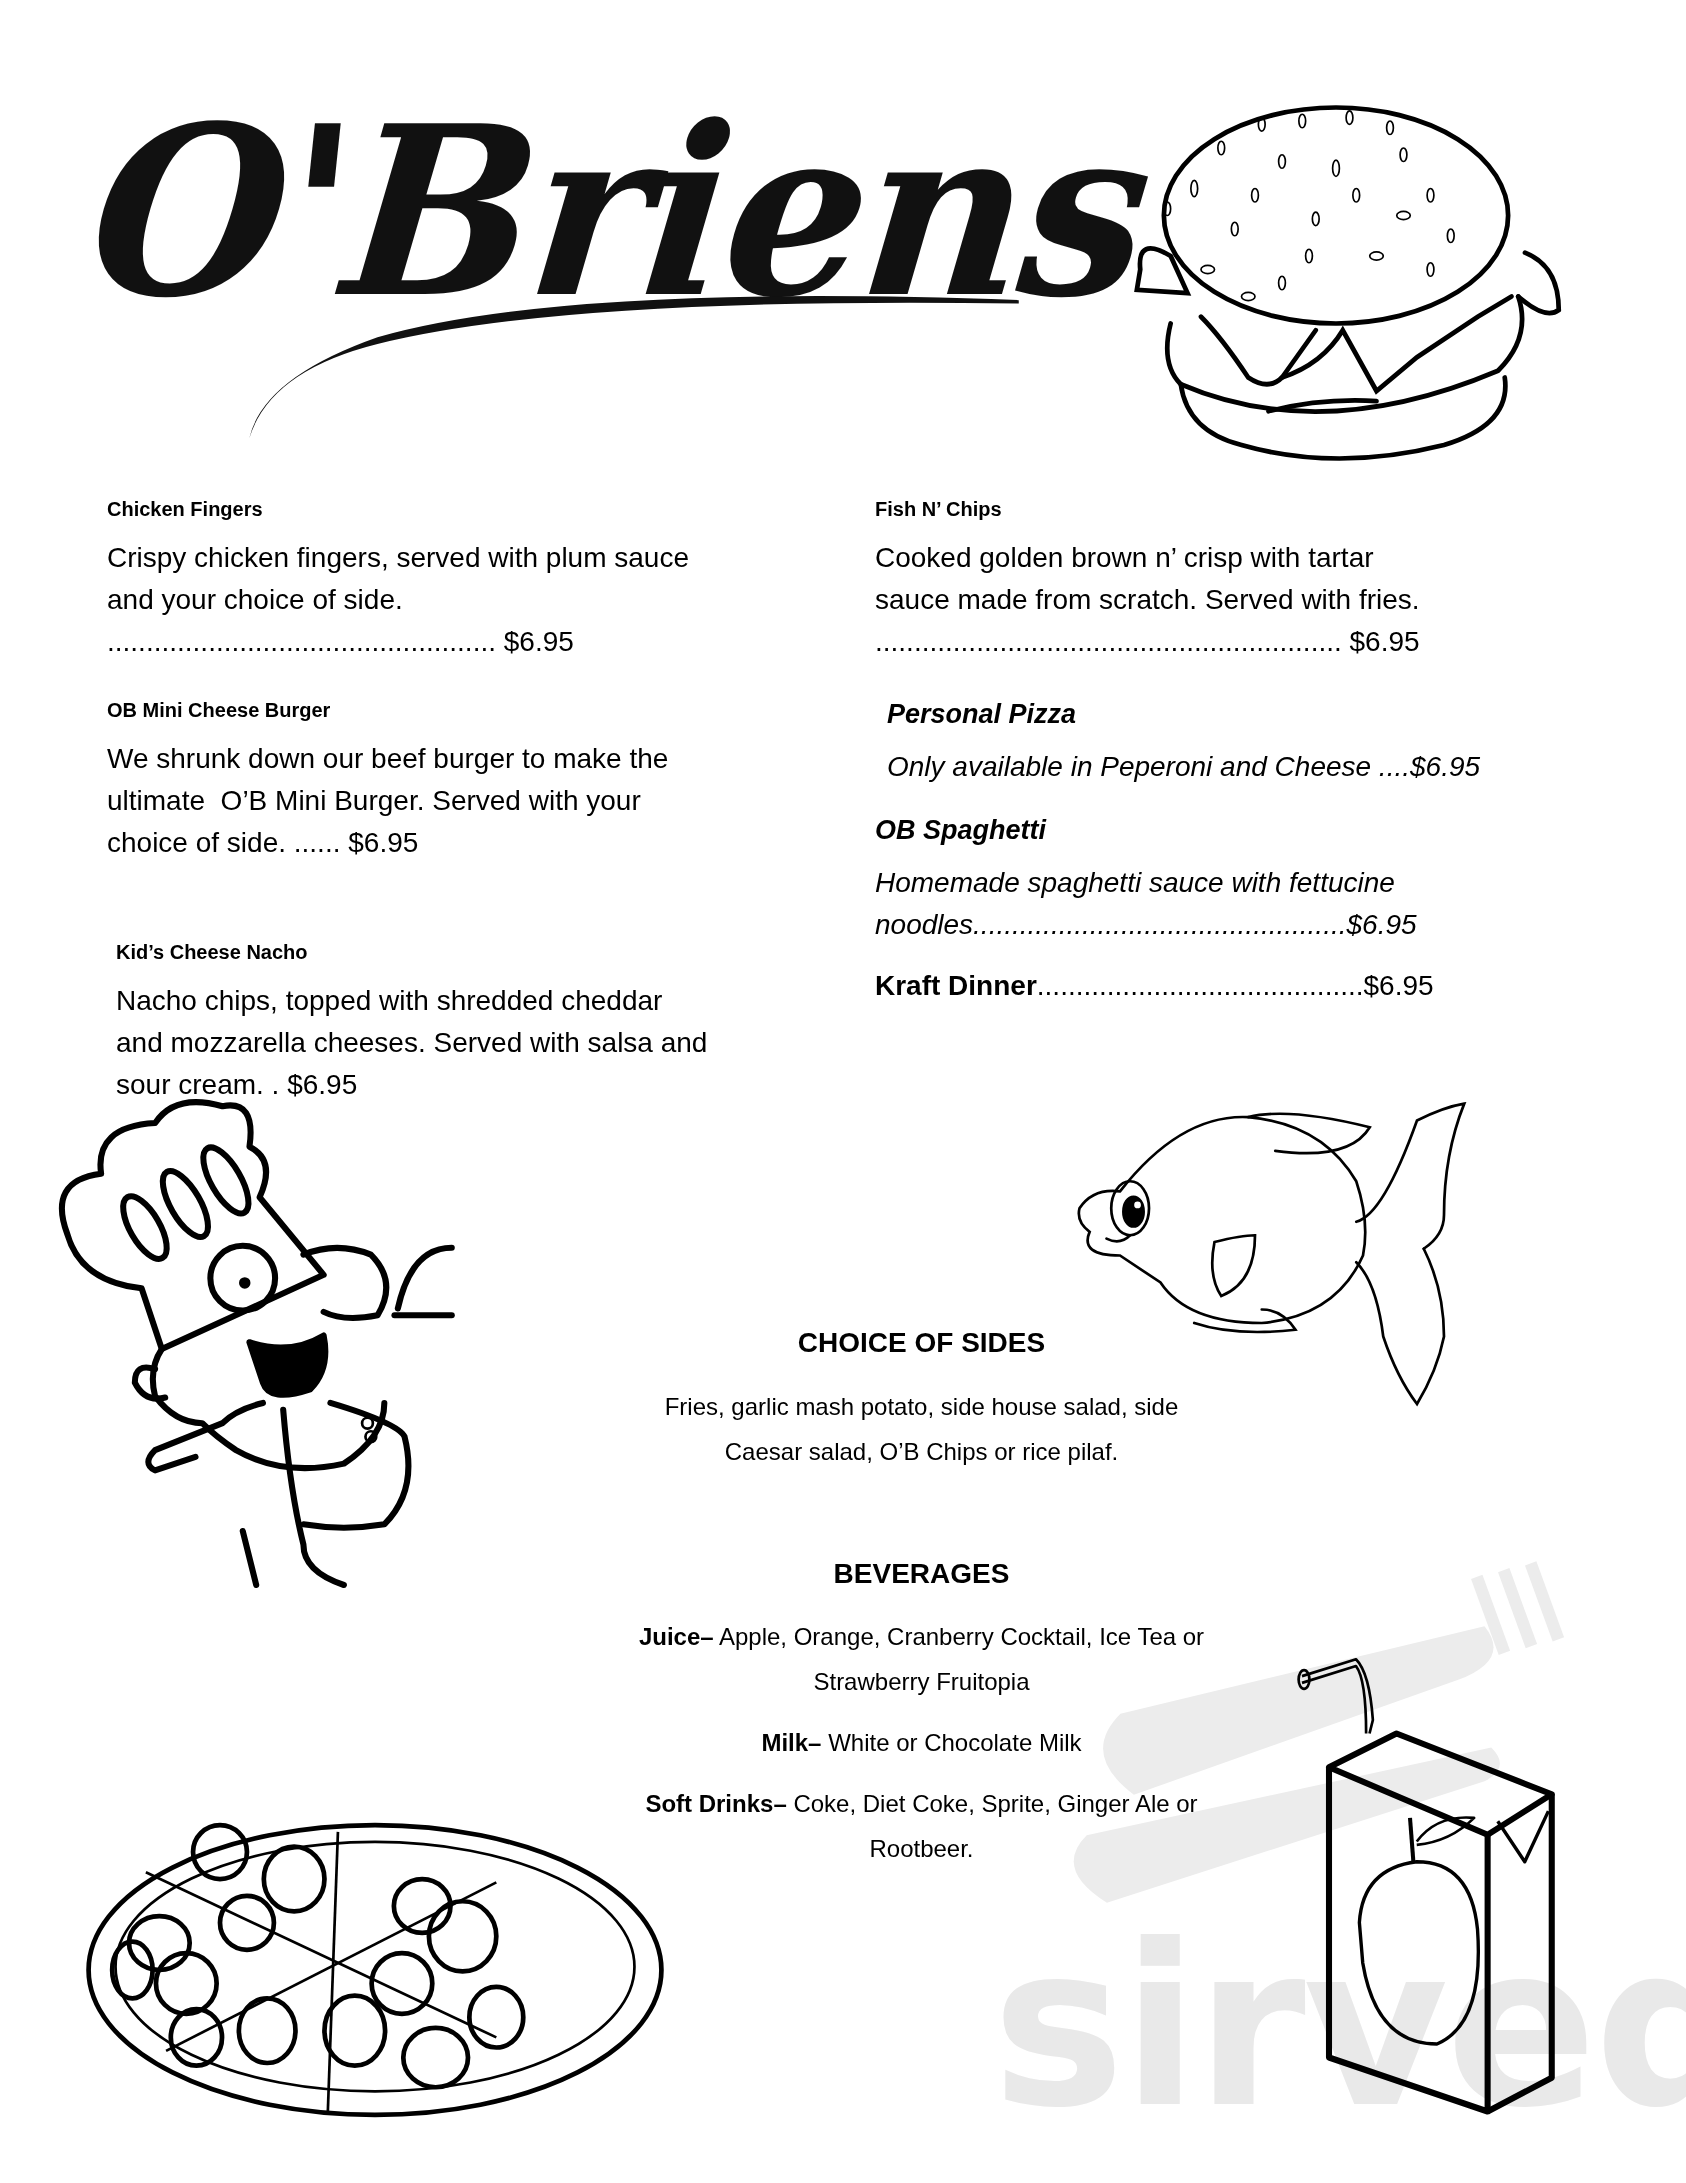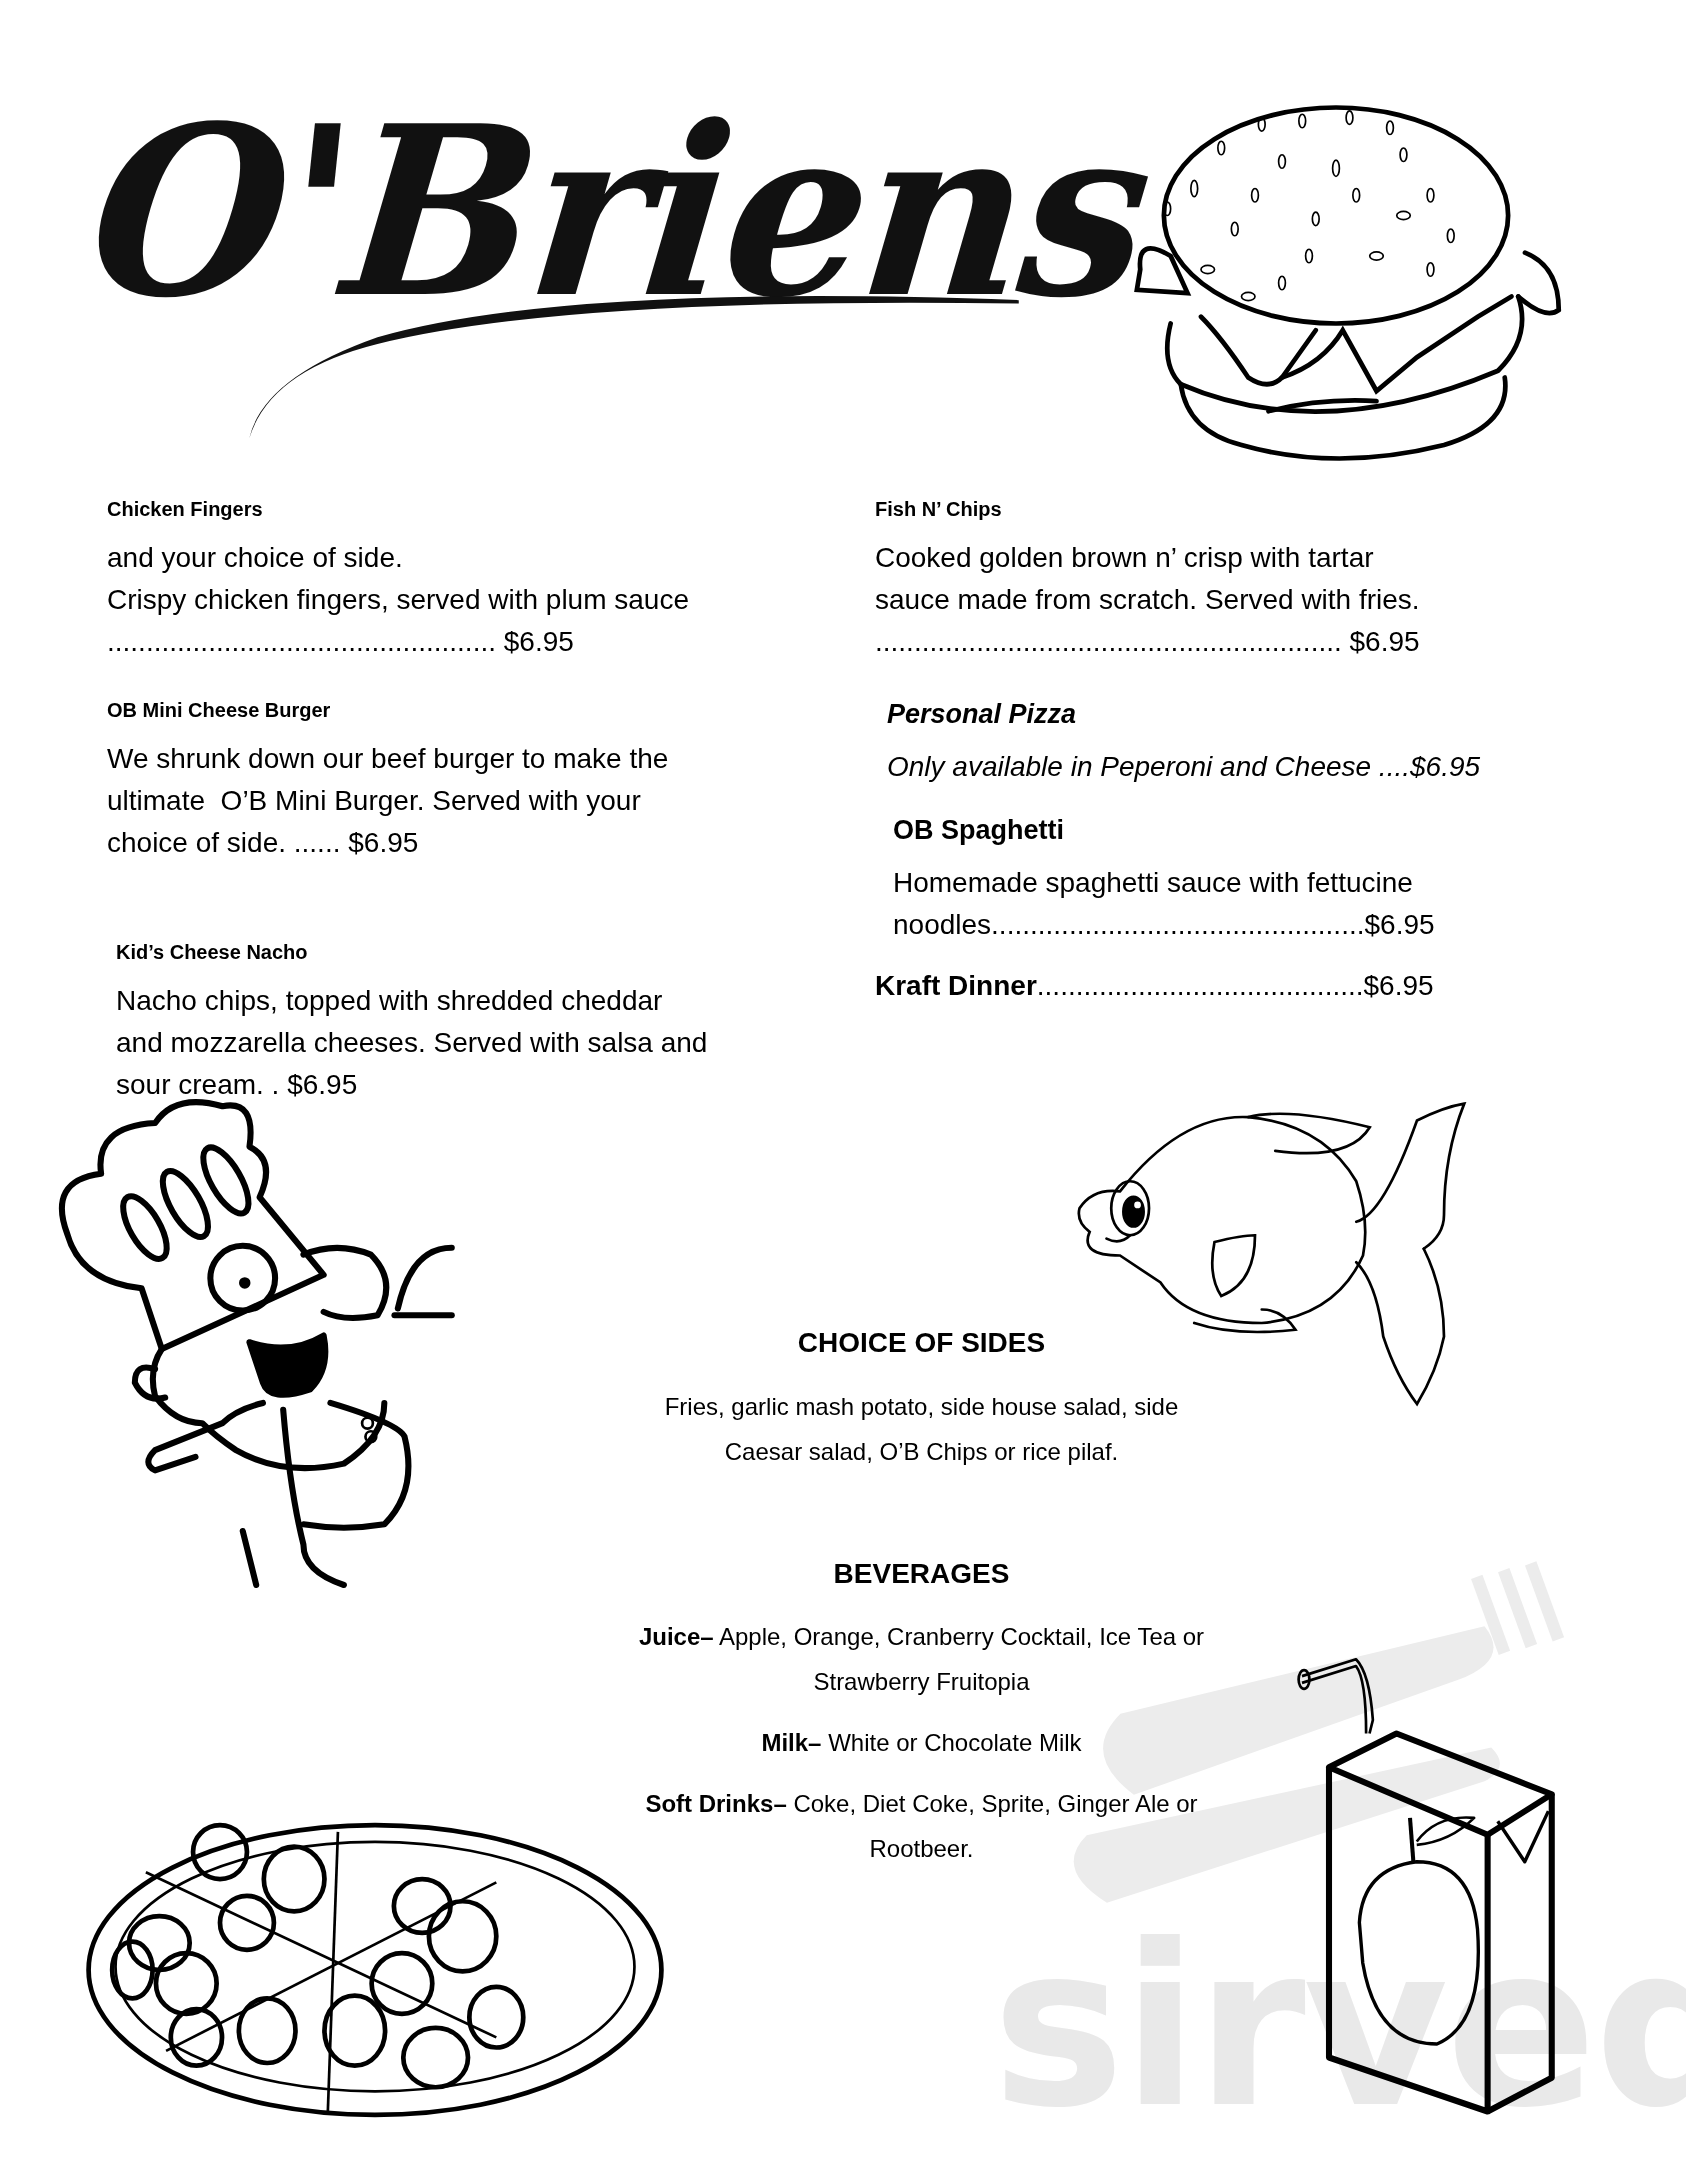--- a/index.html
+++ b/index.html
@@ -77,22 +77,22 @@
         <ellipse cx="460" cy="260" rx="5" ry="10"></ellipse>
       <ellipse cx="190" cy="300" rx="10" ry="6"></ellipse>
     </g>
   </svg>
 </div>
 
 <div class="abs" style="left:107px; top:499px; width:742px;">
   <div style="position:absolute; left:0; top:0;">
     <div class="h-item">Chicken Fingers</div>
     <div class="desc" style="margin-top:17.5px;">
+      <div>Crispy chicken fingers, served with plum sauce</div>
       <div>and your choice of side.</div>
-      <div>Crispy chicken fingers, served with plum sauce</div>
       <div><span>..................................................</span> <span>$6.95</span></div>
     </div>
   </div>
 
   <div style="position:absolute; left:0; top:201px;">
     <div class="h-item">OB Mini Cheese Burger</div>
     <div class="desc" style="margin-top:17.5px;">
       <div style="white-space:pre;margin-top:8px;">We shrunk down our beef burger to make the</div>
       <div style="white-space:pre;">ultimate  O’B Mini Burger. Served with your</div>
       <div><span>choice of side. ......</span> <span>$6.95</span></div>
@@ -119,21 +119,21 @@
     </div>
   </div>
 
   <div style="position:absolute; left:12px; top:202px;font-style:italic;">
     <div class="h-item small">Personal Pizza</div>
     <div class="desc" style="margin-top:17.5px;">
       <div><span>Only available in Peperoni and Cheese ....</span><span>$6.95</span></div>
     </div>
   </div>
 
-  <div style="position:absolute; left:18px; top:318px;">
+  <div style="position:absolute; left:0; top:318px;font-style:italic;">
     <div class="h-item small">OB Spaghetti</div>
     <div class="desc" style="margin-top:17.5px;">
       <div>Homemade spaghetti sauce with fettucine</div>
       <div><span>noodles................................................</span><span>$6.95</span></div>
     </div>
   </div>
 
   <div style="position:absolute; left:0; top:466px;">
     <div class="desc"><b>Kraft Dinner</b><span>..........................................</span><span>$6.95</span></div>
   </div>

